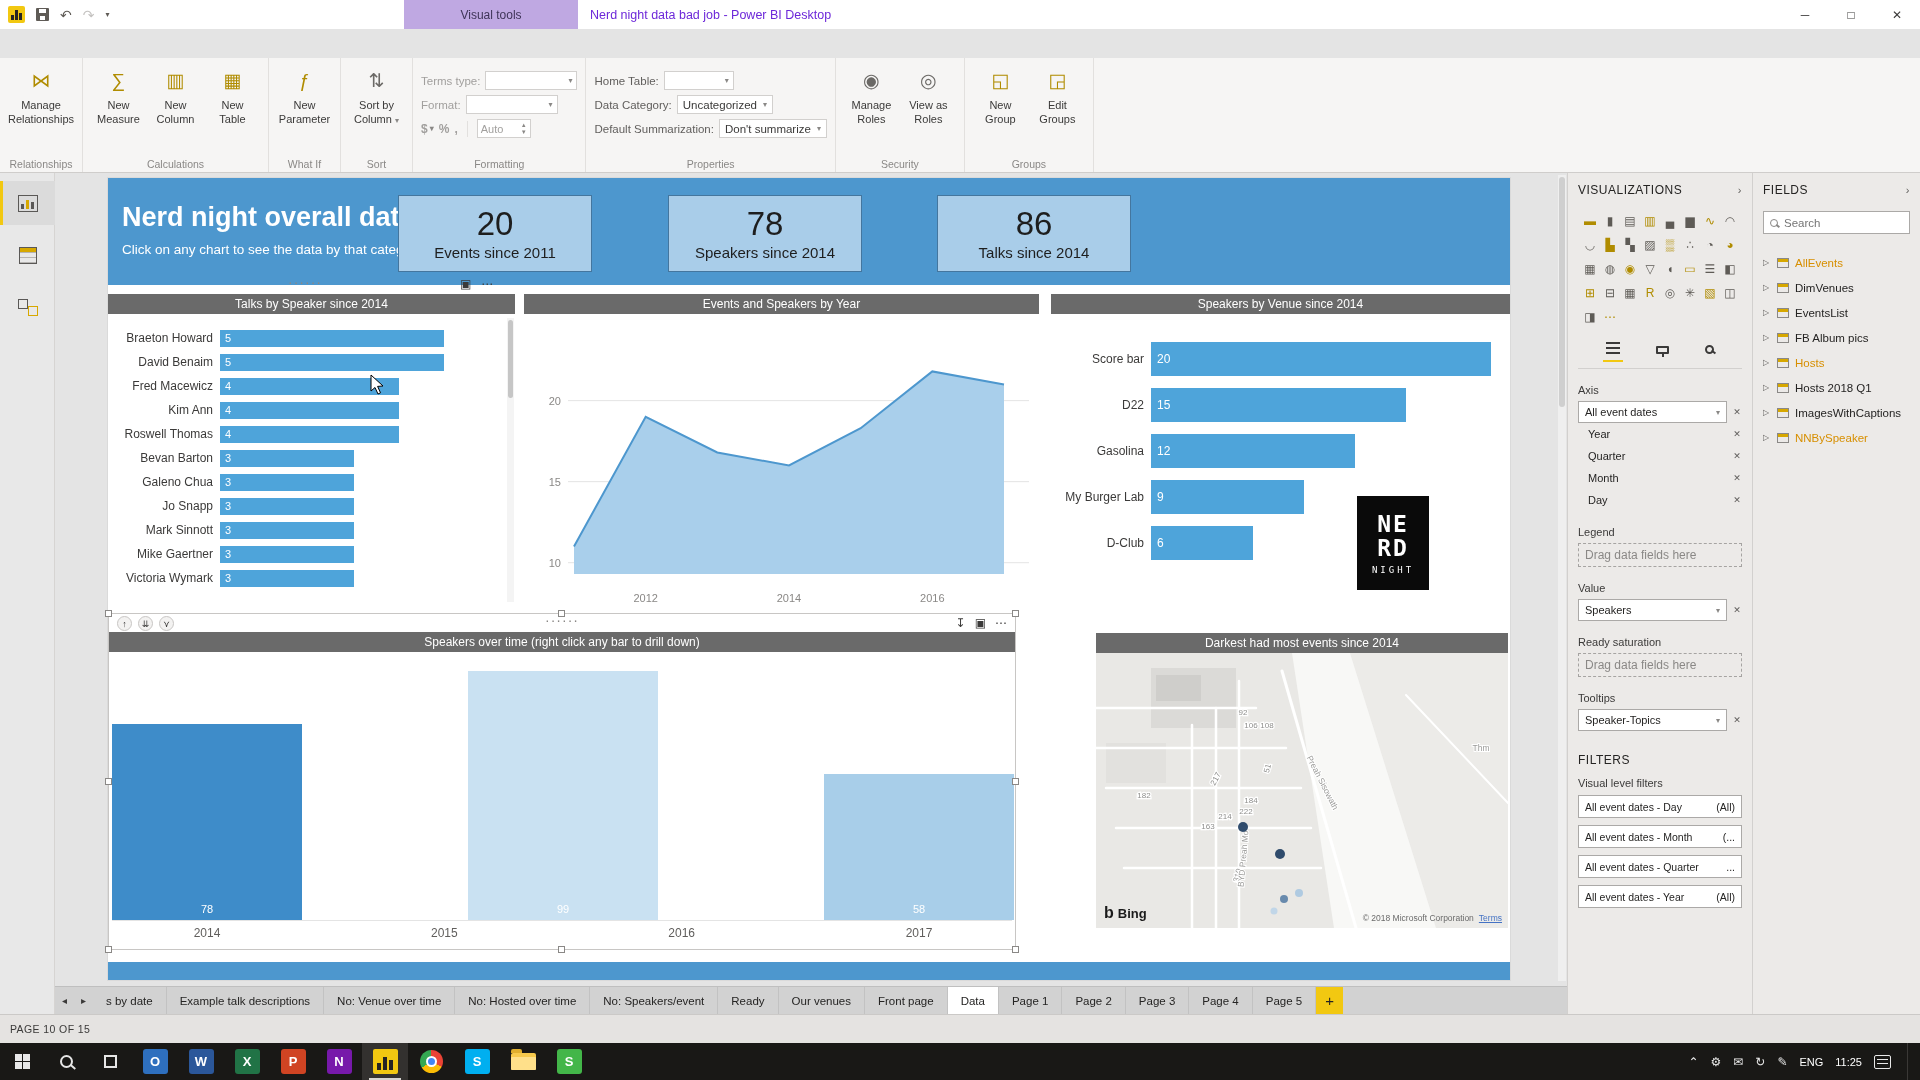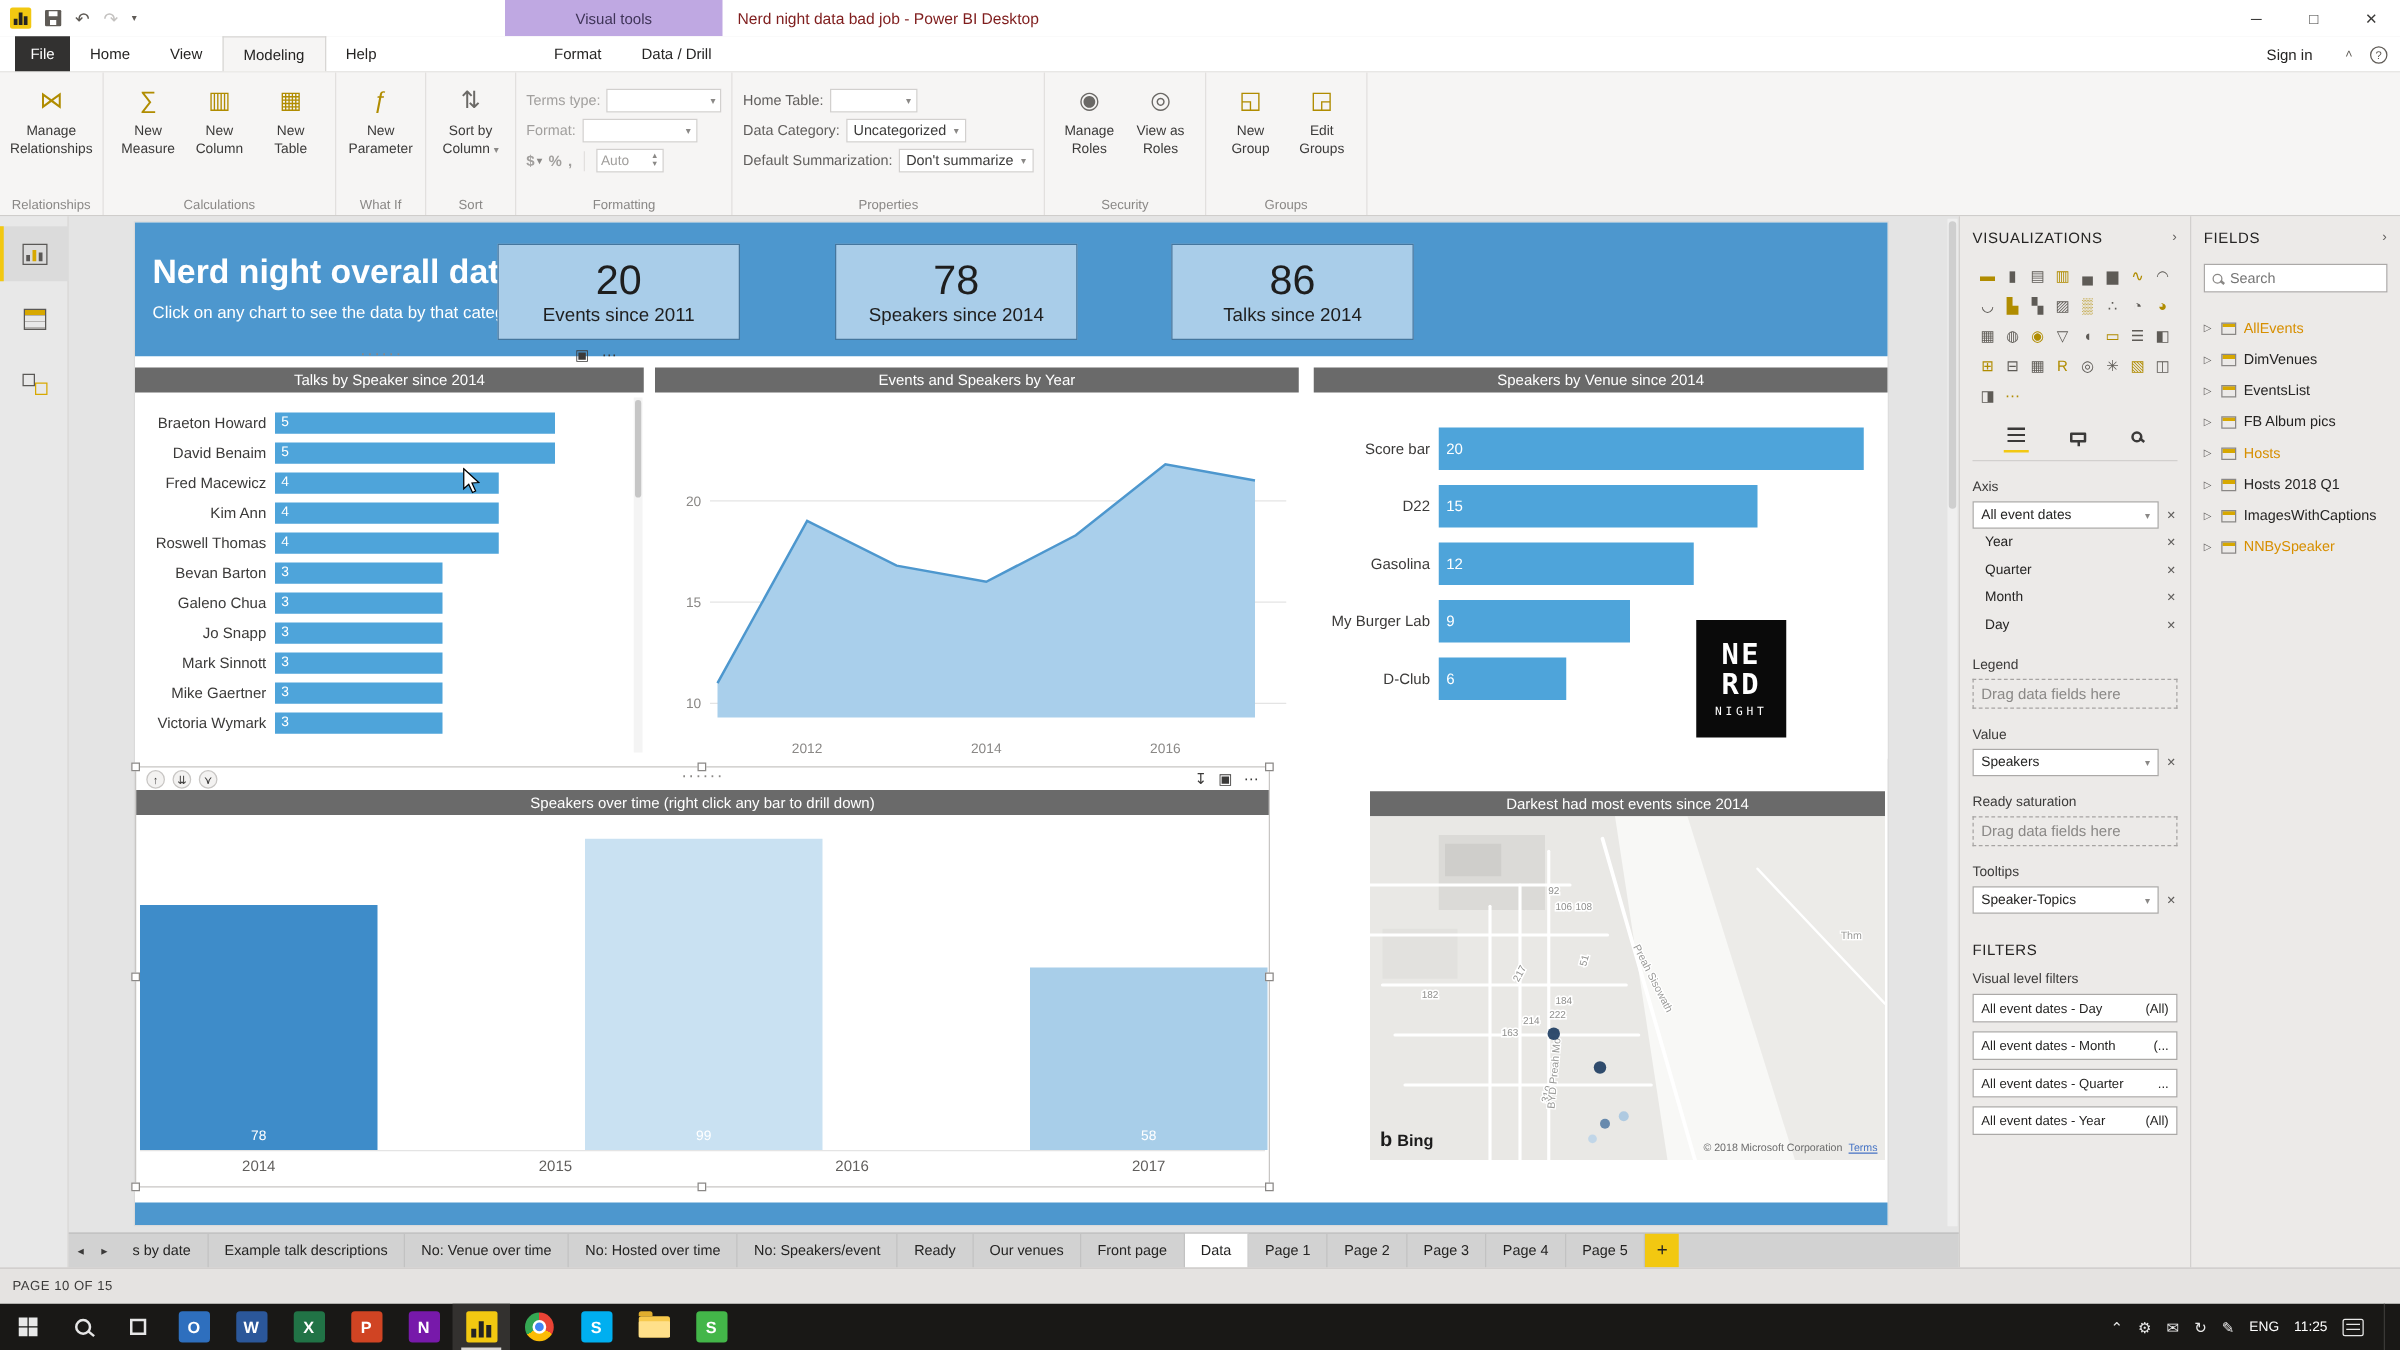--- a/index.html
+++ b/index.html
@@ -11,21 +11,21 @@
 .app-logo{width:17px;height:17px;background:#F2C811;display:flex;align-items:flex-end;gap:1px;padding:3px;border-radius:2px}
 .app-logo b{width:3px;background:#252423;display:block}
 .app-logo b:nth-child(1){height:5px}.app-logo b:nth-child(2){height:10px}.app-logo b:nth-child(3){height:7px}
 .icon-save{width:13px;height:13px;background:#5F5B56;position:relative;border-radius:1px}
 .icon-save::before{content:"";position:absolute;top:1px;left:3px;right:3px;height:4px;background:#FFF}
 .icon-save::after{content:"";position:absolute;bottom:1px;left:4px;right:4px;height:4px;background:#FFF}
 .tb-glyph{font-size:14px;color:#5F5B56;line-height:1}
 .tb-glyph.dis{color:#C4C2C0}
 .tb-caret{font-size:8px;color:#5F5B56}
 .ctx-group{position:absolute;left:404px;top:0;width:174px;height:29px;background:#BFA8E2;color:#3F3458;display:flex;align-items:center;justify-content:center;font-size:12px}
-.win-title{position:absolute;left:590px;top:0;height:29px;display:flex;align-items:center;font-size:12.5px;color:#7f1d1d}
+.win-title{position:absolute;left:590px;top:0;height:29px;display:flex;align-items:center;font-size:12.5px;color:#6d28d9}
 .win-controls{position:absolute;right:0;top:0;height:29px;display:flex}
 .wc{width:46px;display:flex;align-items:center;justify-content:center;font-size:12px;color:#3B3A39}
 
 .menurow{position:absolute;left:0;top:29px;width:100%;height:29px;background:#FFF;border-bottom:1px solid #E1DFDD}
 .menu-flex{display:flex;height:100%;align-items:stretch}
 .file-tab{width:44px;margin-left:12px;background:#323130;color:#FFF;display:flex;align-items:center;justify-content:center;font-size:12px}
 #menu-tabs{display:flex}
 .mtab{padding:0 16px;display:flex;align-items:center;font-size:12px;color:#252423}
 .mtab.active{background:#F6F5F4;border:1px solid #D8D6D4;border-bottom:none}
 #ctx-tabs{display:flex;margin-left:110px}
@@ -212,40 +212,20 @@
     </div>
     <div class="ctx-group">Visual tools</div>
     <div class="win-title">Nerd night data bad job - Power BI Desktop</div>
     <div class="win-controls">
       <span class="wc">─</span>
       <span class="wc">□</span>
       <span class="wc">✕</span>
     </div>
   </div>
 
-  <div class="menurow">
-    <div class="menu-flex">
-      <div class="file-tab">File</div>
-      <div id="menu-tabs">
-          <div class="mtab">Home</div>
-          <div class="mtab">View</div>
-          <div class="mtab active">Modeling</div>
-          <div class="mtab">Help</div>
-        </div>
-      <div id="ctx-tabs">
-          <div class="mtab">Format</div>
-          <div class="mtab">Data / Drill</div>
-        </div>
-    </div>
-    <div class="signin">Sign in</div>
-    <div class="mr-right">
-      <span style="font-size:10px">˄</span>
-      <span class="qmark">?</span>
-    </div>
-  </div>
 
   <div class="ribbon">
     <div class="rgroup">
       <div class="rbtn">
         <span class="ricon">⋈</span>
         <span>Manage Relationships</span>
       </div>
       <div class="glabel">Relationships</div>
     </div>
     <div class="rgroup">

